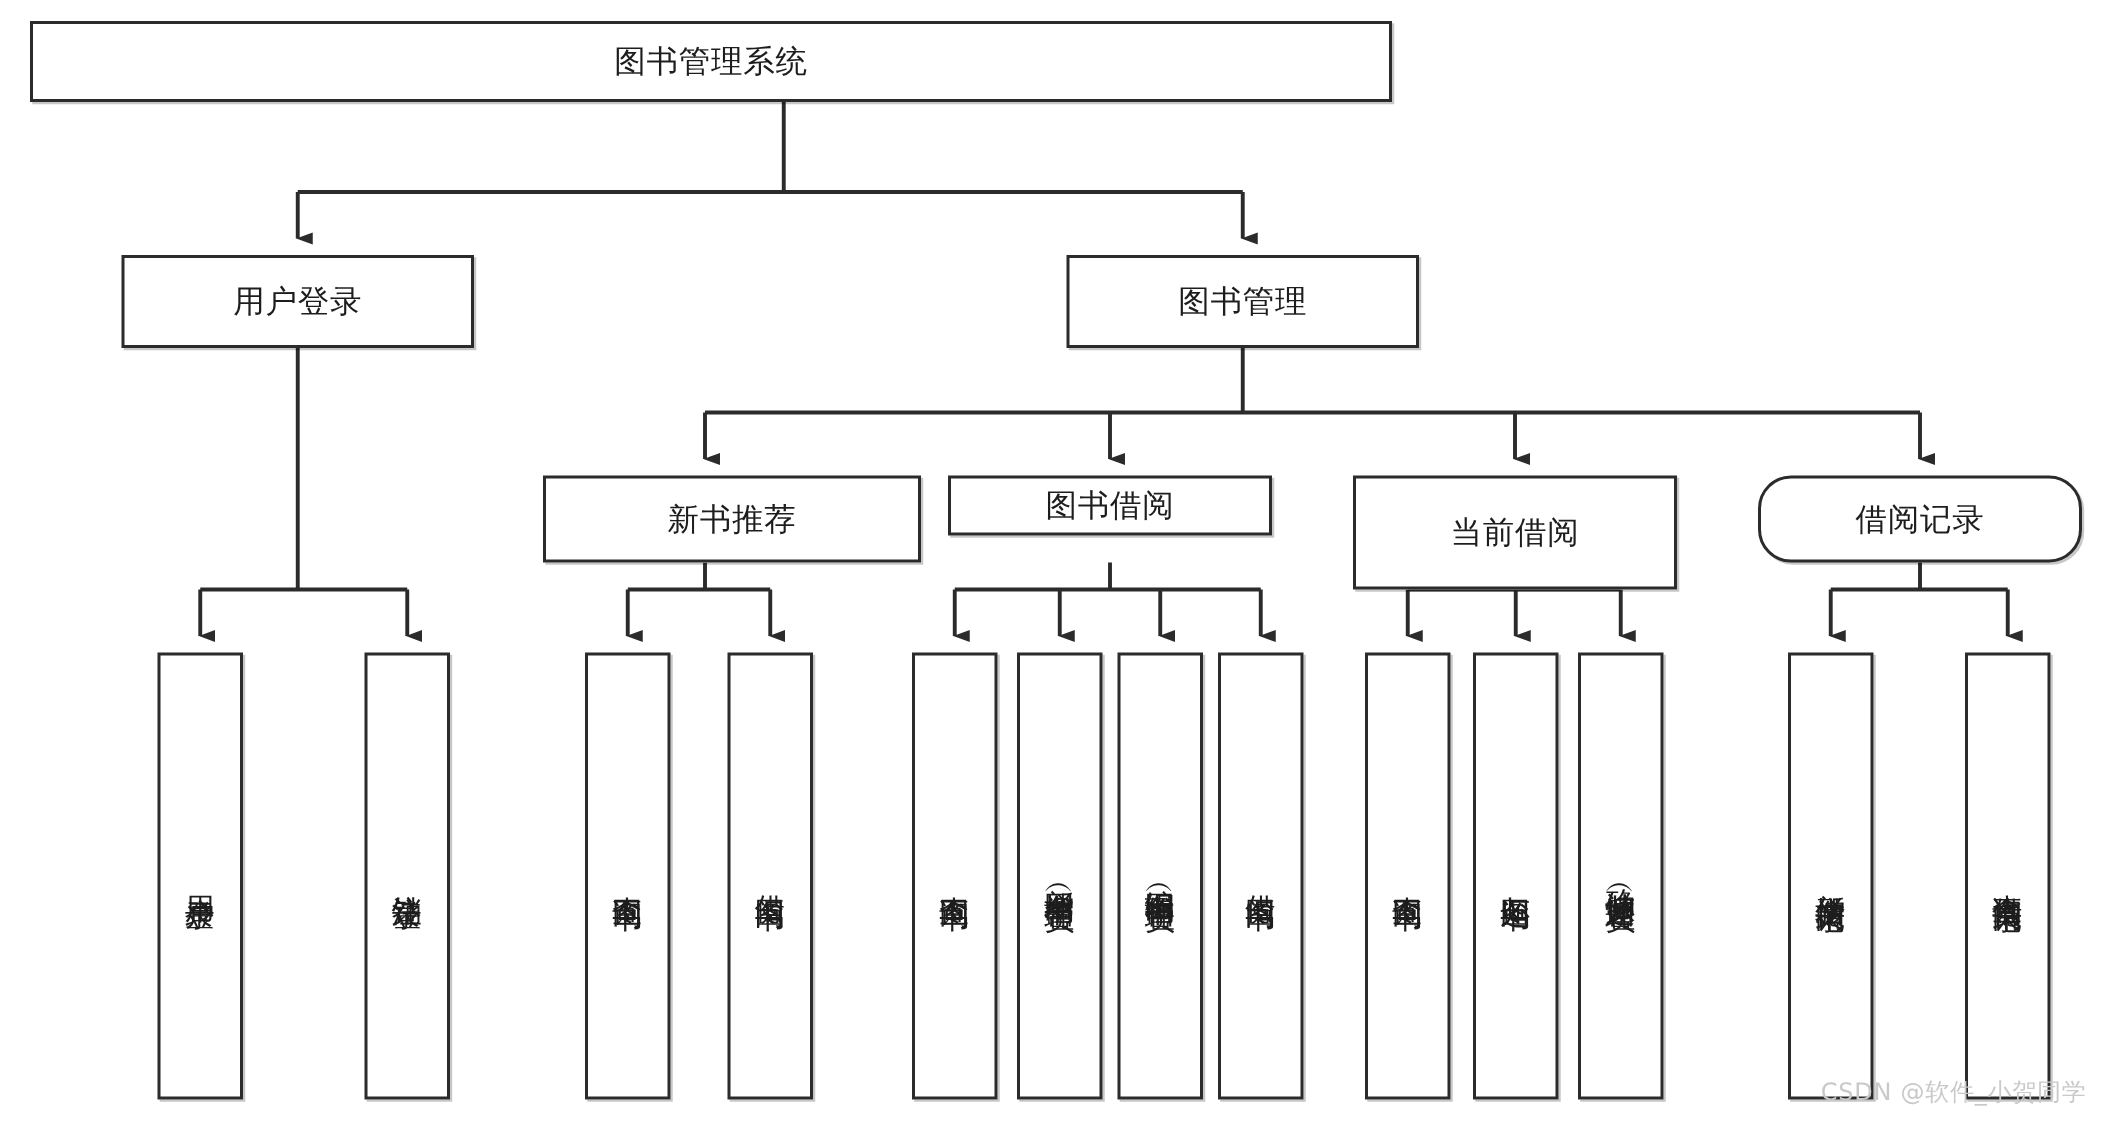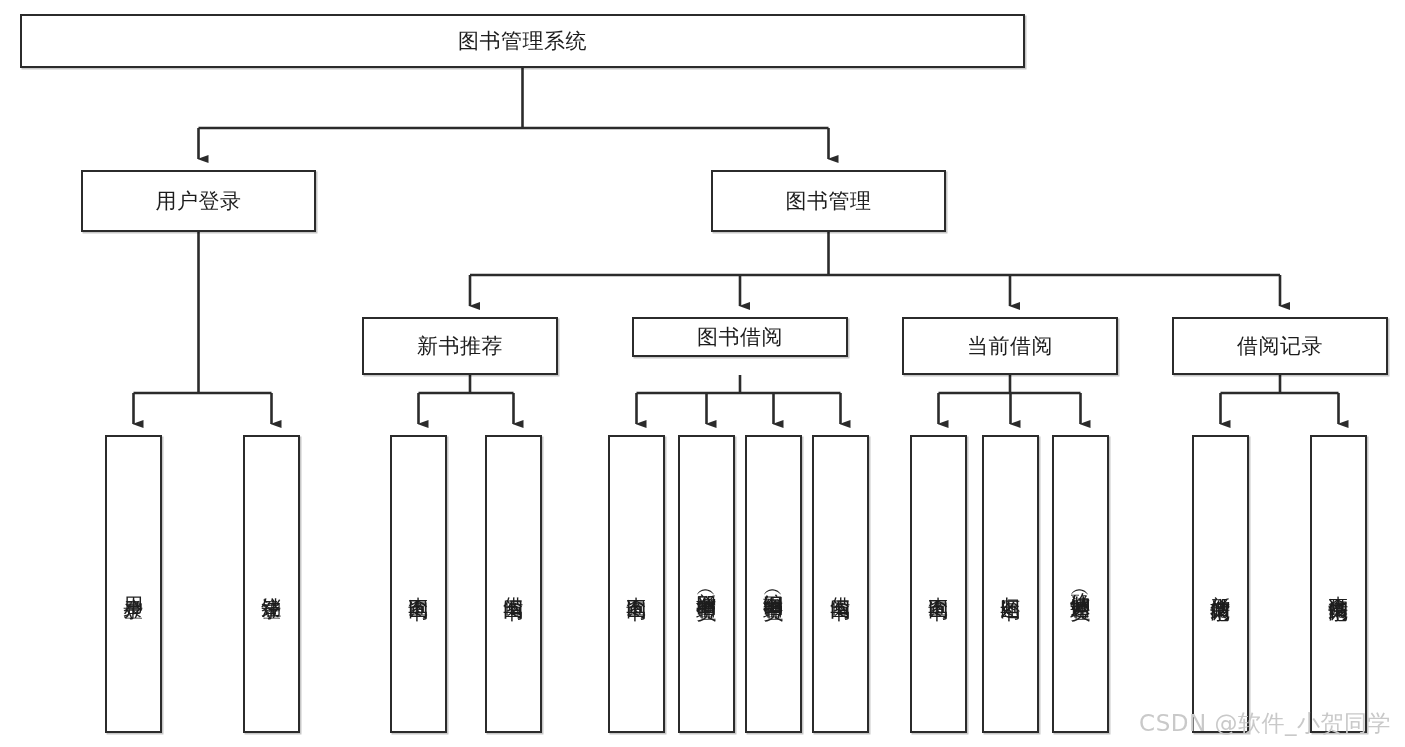--- a/index.html
+++ b/index.html
@@ -58,21 +58,21 @@
     left: 0;
     top: 0;
     width: 1405px;
     height: 747px;
     pointer-events: none;
   }
   .watermark {
     position: absolute;
     right: 14px;
     bottom: 8px;
-    font-size: 23px;
+    font-size: 16px;
     color: #c9c9c9;
     letter-spacing: 0.5px;
     white-space: nowrap;
   }
 </style>
 </head>
 <body>
 
 <div id="diagram-root">
 
@@ -113,39 +113,39 @@
         <path d="M1010.5,393 L1010.5,424" marker-end="url(#arrowhead)"></path>
         <path d="M1080.5,393 L1080.5,424" marker-end="url(#arrowhead)"></path>
         <path d="M1280,375 L1280,393"></path>
         <path d="M1220.5,393 L1338.5,393"></path>
         <path d="M1220.5,393 L1220.5,424" marker-end="url(#arrowhead)"></path>
         <path d="M1338.5,393 L1338.5,424" marker-end="url(#arrowhead)"></path>
       </g>
   </svg>
 
   <div id="node-layer">
-      <div class="node-box" style="left: 20px; top: 14px; width: 1005px; height: 54px;">
+      <div class="node-box" style="left: 20px; top: 14px; width: 908px; height: 54px;">
         <div class="node-label-h">图书管理系统</div>
       </div>
       <div class="node-box" style="left: 81px; top: 170px; width: 235px; height: 62px;">
         <div class="node-label-h">用户登录</div>
       </div>
       <div class="node-box" style="left: 711px; top: 170px; width: 235px; height: 62px; text-align: right;">
         <div class="node-label-h">图书管理</div>
       </div>
-      <div class="node-box" style="left: 362px; top: 317px; width: 196px; height: 58px;">
+      <div class="node-box" style="left: 362px; top: 317px; width: 252px; height: 58px;">
         <div class="node-label-h">新书推荐</div>
       </div>
       <div class="node-box" style="left: 632px; top: 317px; width: 216px; height: 40px;">
         <div class="node-label-h">图书借阅</div>
       </div>
-      <div class="node-box" style="left: 902px; top: 317px; width: 216px; height: 58px;">
+      <div class="node-box" style="left: 902px; top: 317px; width: 216px; height: 76px;">
         <div class="node-label-h">当前借阅</div>
       </div>
-      <div class="node-box" style="left: 1172px; top: 317px; width: 216px; height: 58px;">
+      <div class="node-box" style="left: 1172px; top: 317px; width: 216px; height: 58px; border-radius: 22px;">
         <div class="node-label-h">借阅记录</div>
       </div>
       <div class="node-box" style="left: 105px; top: 435px; width: 57px; height: 298px;">
         <div class="node-label-v">用户登录</div>
       </div>
       <div class="node-box" style="left: 243px; top: 435px; width: 57px; height: 298px;">
         <div class="node-label-v">注销登录</div>
       </div>
       <div class="node-box" style="left: 390px; top: 435px; width: 57px; height: 298px;">
         <div class="node-label-v">查询图书</div>

